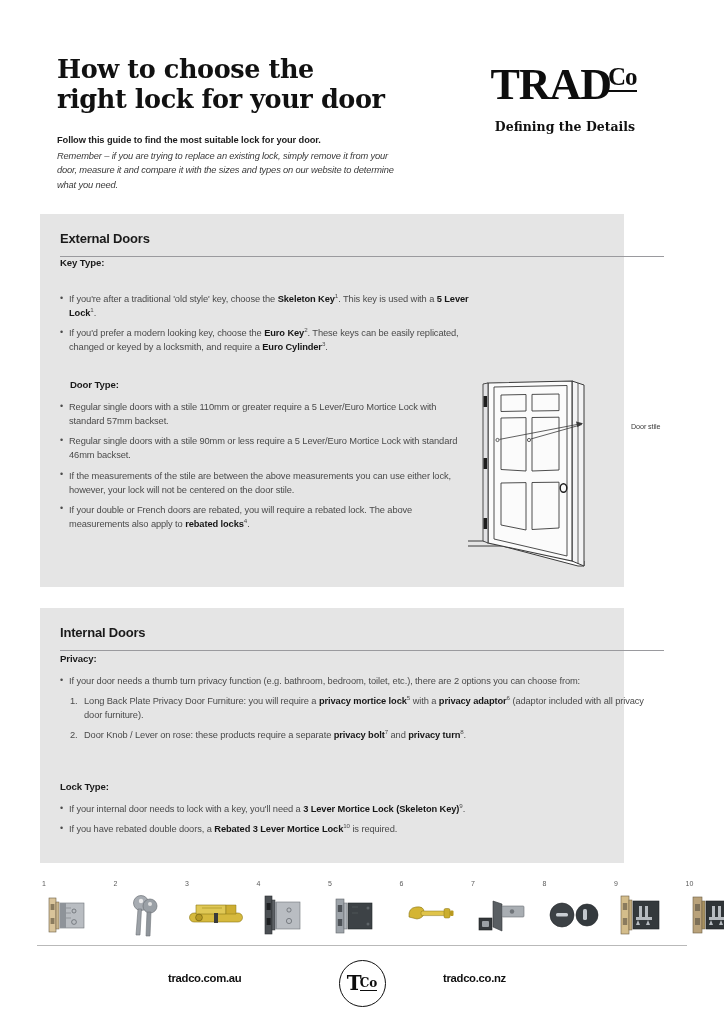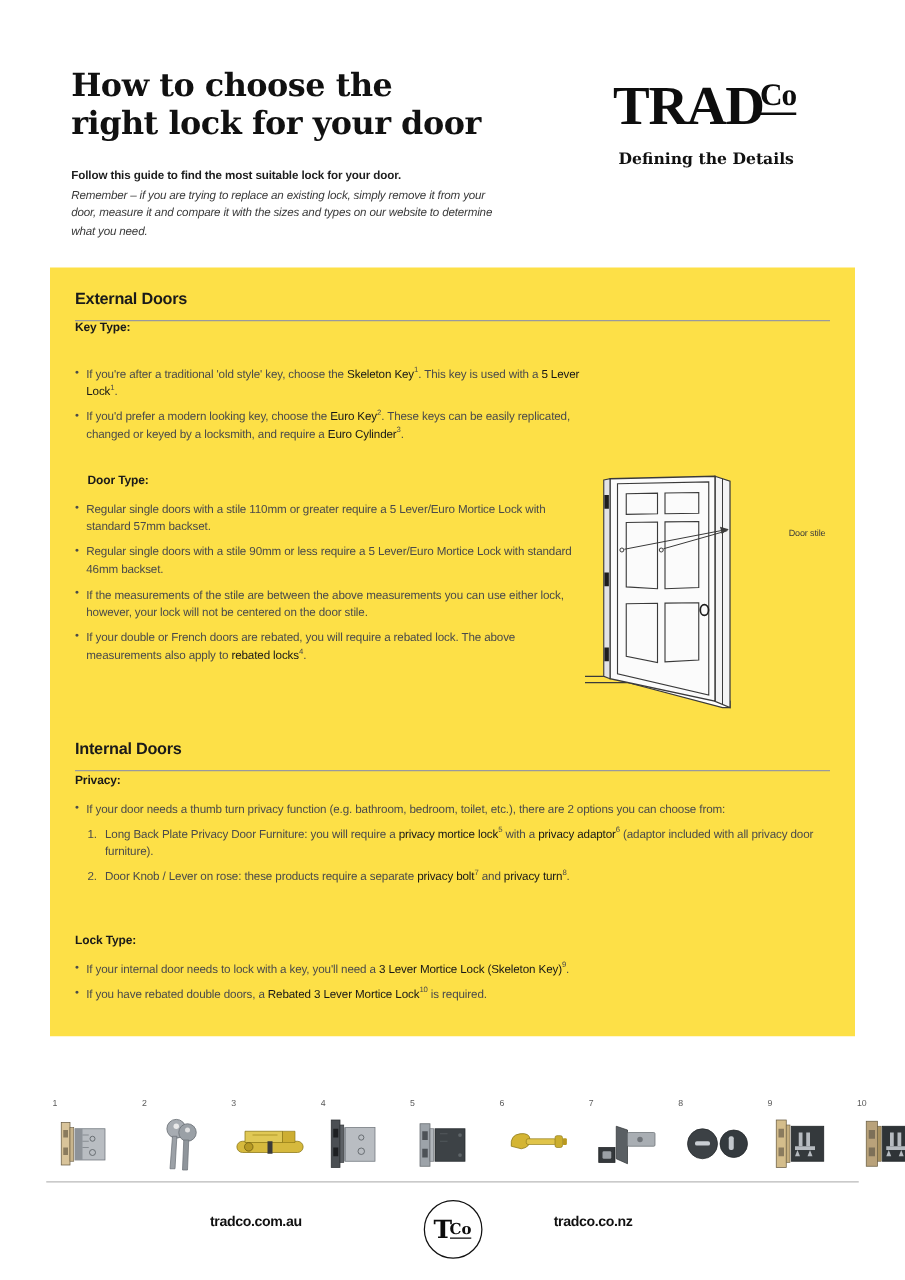--- a/index.html
+++ b/index.html
@@ -52,25 +52,25 @@
     padding-bottom:1px;
   }
   .logo-tag{
     margin-top:11px;
     font-family:"DejaVu Serif", serif;font-weight:700;
     font-size:12.5px;color:#111;letter-spacing:0px;
   }
 
   
   .panel{
-    position:absolute;left:40px;width:644px;
-    background:#fde047;
+    position:absolute;left:40px;width:584px;
+    background:#e5e5e5;
   }
   #panel-external{top:214px;height:373px;}
-  #panel-internal{top:574px;height:255px;}
+  #panel-internal{top:608px;height:255px;}
 
   .sec-head{
     position:absolute;left:20px;top:17px;
     font-size:13px;font-weight:700;color:#1a1a1a;letter-spacing:-0.2px;
   }
   .sec-rule{
     position:absolute;left:20px;top:42px;width:604px;height:1px;
     background:#9a9a9e;
   }
 
@@ -86,21 +86,21 @@
     letter-spacing:-0.1px;margin-bottom:6px;
   }
   ul.blist > li:before{
     content:"•";position:absolute;left:0;top:-0.5px;color:#4a4a4a;font-size:9px;
   }
   ol.nlist{margin:0;padding:0 0 0 20px;}
   ol.nlist > li{
     font-size:9.3px;line-height:1.52;color:#4a4a4a;
     letter-spacing:-0.1px;margin-bottom:6px;padding-left:4px;
   }
-  b{color:#161616;font-weight:400;}
+  b{color:#161616;font-weight:700;}
   sup{font-size:6.2px;vertical-align:super;line-height:0;color:#4a4a4a;}
 
   
   .ext-keytype{position:absolute;left:20px;top:43px;}
   .ext-keylist{position:absolute;left:20px;top:78px;width:430px;}
   .ext-doortype{position:absolute;left:20px;top:165px;padding-left:10px;}
   .ext-doorlist{position:absolute;left:20px;top:186px;width:400px;}
 
   
   .int-privacy{position:absolute;left:20px;top:45px;}

